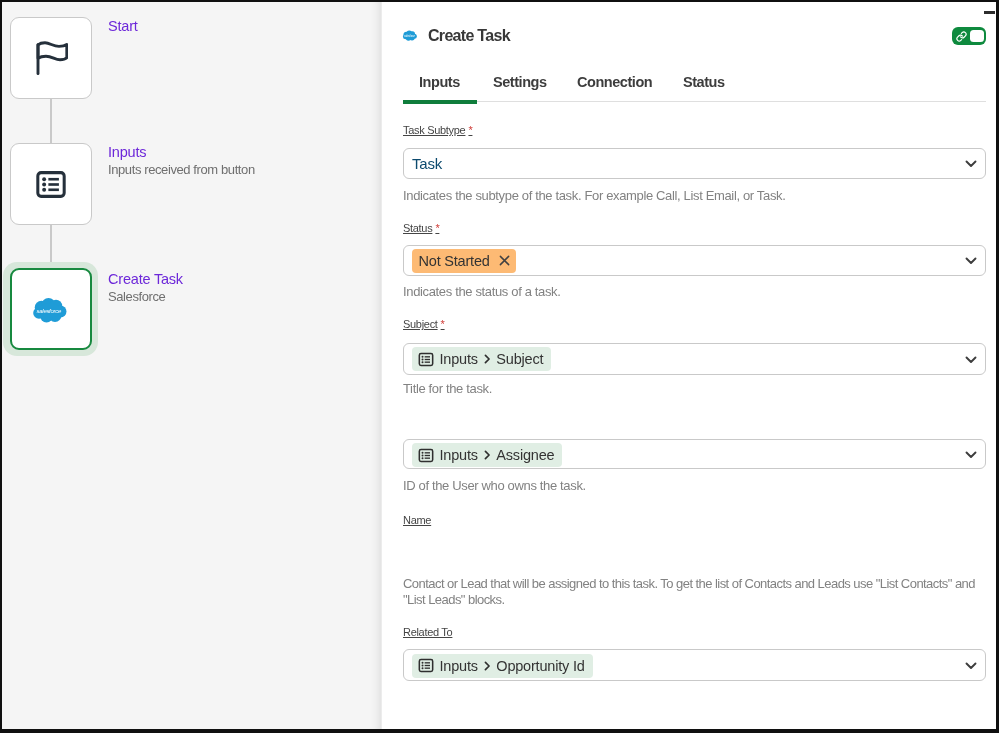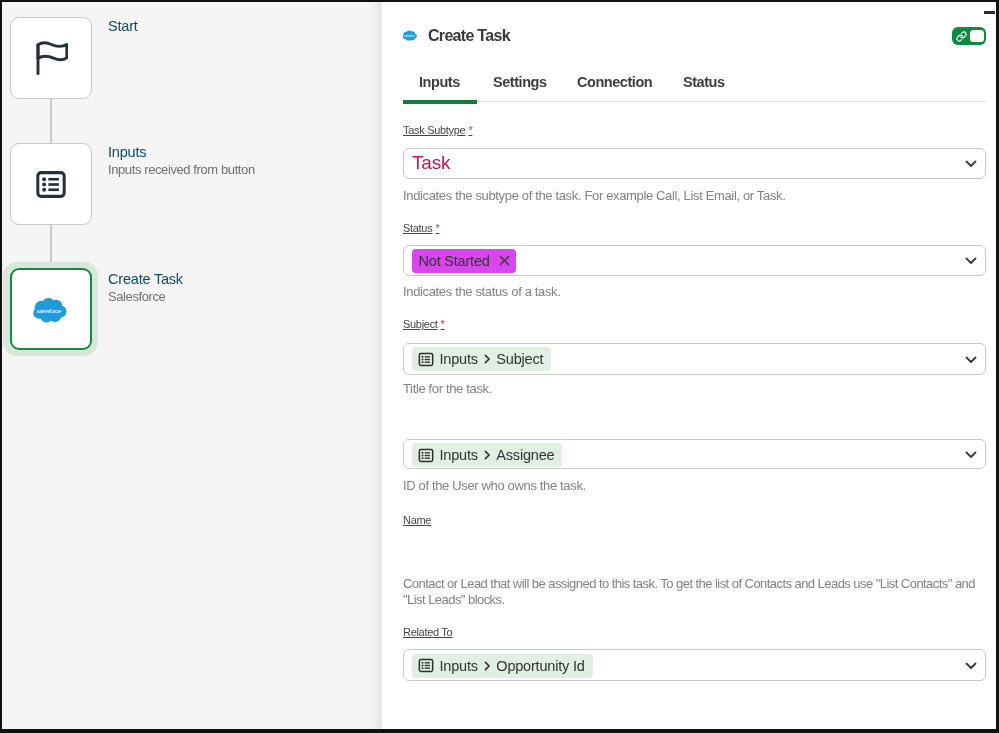--- a/index.html
+++ b/index.html
@@ -19,21 +19,21 @@
   box-shadow: inset -10px 0 10px -8px rgba(0,0,0,0.10); }
 #divider { left:381px; top:2px; width:1px; height:727px; background:#ececec; }
 
 .node { position:absolute; width:82px; height:82px; background:#fff;
   border:1.5px solid #c9c9c9; border-radius:9px; }
 #ring { left:3px; top:262px; width:95px; height:94px; background:#d7e7da; border-radius:14px; }
 #node3 { left:9.5px; top:268px; width:82px; height:82px; background:#fff;
   border:2px solid #17893f; border-radius:9px; }
 .conn { position:absolute; left:50px; width:1.5px; background:#c9c9c9; }
 
-.ntitle { font-size:14.5px; color:#0c4a6e; letter-spacing:-0.2px;text-align:center; }
+.ntitle { font-size:14.5px; color:#6d28d9; letter-spacing:-0.2px;text-align:center; }
 .nsub { font-size:13px; color:#6f6f6f; letter-spacing:-0.4px; }
 
 
 #title { left:428px; top:27px; font-size:16px; font-weight:bold; color:#383838; letter-spacing:-0.7px; }
 #minus { left:984px; top:11px; width:11px; height:2.5px; background:#2d2d2d; }
 #toggle { left:952px; top:27px; width:34px; height:17.5px; background:#0e8a3e; border-radius:6px; }
 #knob { left:970px; top:29.5px; width:13.5px; height:12.5px; background:#fff; border-radius:3.5px; }
 
 .tab { position:absolute; top:74px; font-size:14.5px; font-weight:bold; color:#3d3d3d; letter-spacing:-0.45px; }
 #tabline { left:403px; top:101px; width:583px; height:1px; background:#dfdfdf; }
@@ -42,24 +42,24 @@
 
 .lbl { position:absolute; left:403px; font-size:11px; color:#454545; letter-spacing:-0.3px;text-decoration:underline; }
 .req { color:#cf3a36; margin-left:3px; }
 .inp { position:absolute; left:403px; width:583px; background:#fff;
   border:1px solid #c9c9c9; border-radius:6px; }
 .helper { position:absolute; left:403px; font-size:13px; color:#828282;
   letter-spacing:-0.35px; line-height:15.5px; }
 .chev { position:absolute; right:8px; top:50%; margin-top:-3px; }
 .token { position:absolute; left:8px; display:flex; align-items:center;
   border-radius:4px; font-size:14.5px; color:#333; letter-spacing:-0.2px; }
-.tok-gray { background:#d946ef; padding:0 6px 0 6.5px; height:24px; }
+.tok-gray { background:#fdba74; padding:0 6px 0 6.5px; height:24px; }
 .tok-green { background:#e0eee4; padding:0 8px 0 5.5px; height:24px; gap:6px; }
 .itext { position:absolute; left:8px; top:50%; transform:translateY(-50%);
-  font-size:19px; color:#be185d; letter-spacing:-0.2px; }
+  font-size:15px; color:#0c4a6e; letter-spacing:-0.2px; }
 </style>
 </head>
 <body>
 <div id="page">
 
   <div class="abs" id="lpanel"></div>
   <div class="abs" id="divider"></div>
 
   <div class="abs conn" style="top:99px; height:45px;"></div>
   <div class="abs conn" style="top:225px; height:38px;"></div>

